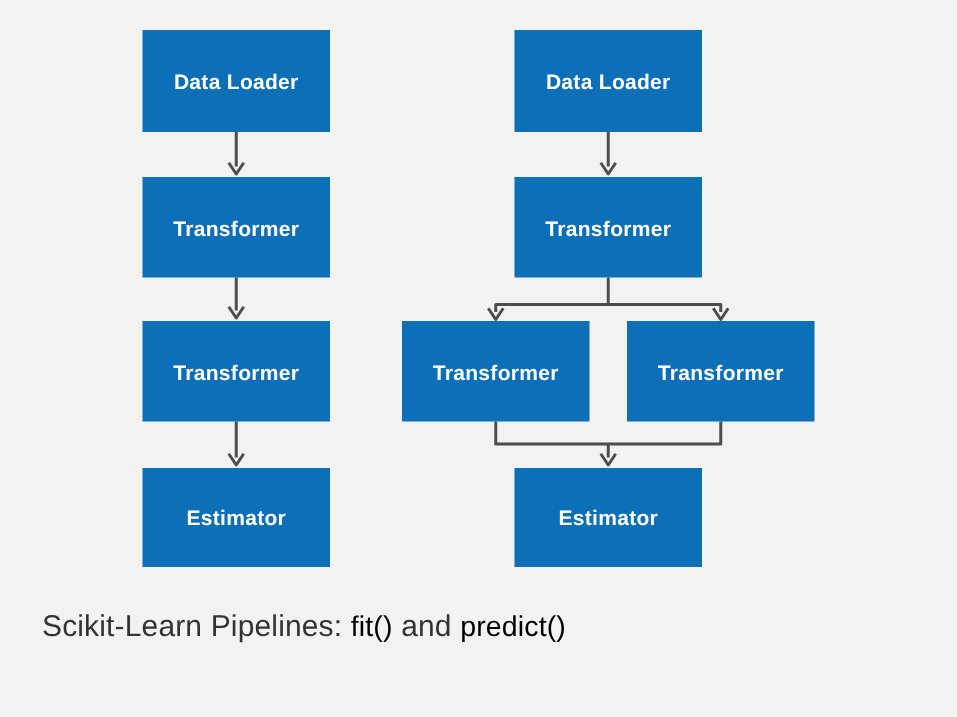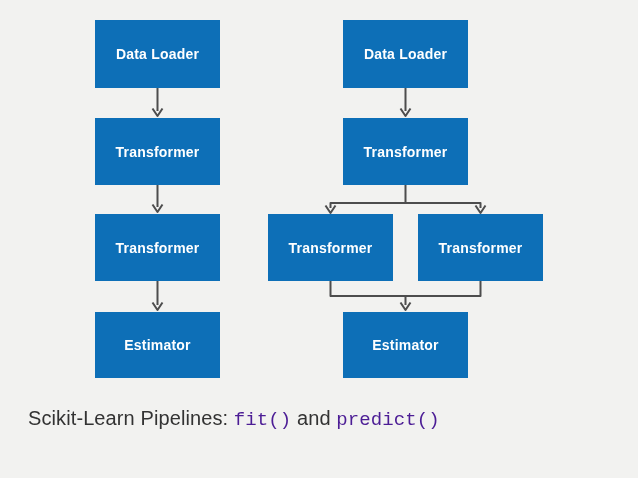--- a/index.html
+++ b/index.html
@@ -46,23 +46,23 @@
   .caption {
     position: absolute;
     left: 28px;
     top: 407px;
     font-size: 20px;
     color: #333333;
     white-space: nowrap;
     letter-spacing: 0.1px;
   }
   .caption .code {
-    font-family: Liberation Mono, monospace;
+    font-family: Liberation Sans, sans-serif;
     font-size: 19px;
-    color: #4c1d95;
+    color: #000000;
     margin-top: 32px;
   }
 </style>
 </head>
 <body>
 
 <div class="slide">
 
   <svg class="connector-layer" width="638" height="478" viewBox="0 0 638 478" fill="none" stroke="#4d4d4d" stroke-width="2" stroke-linecap="butt" stroke-linejoin="round">
 

